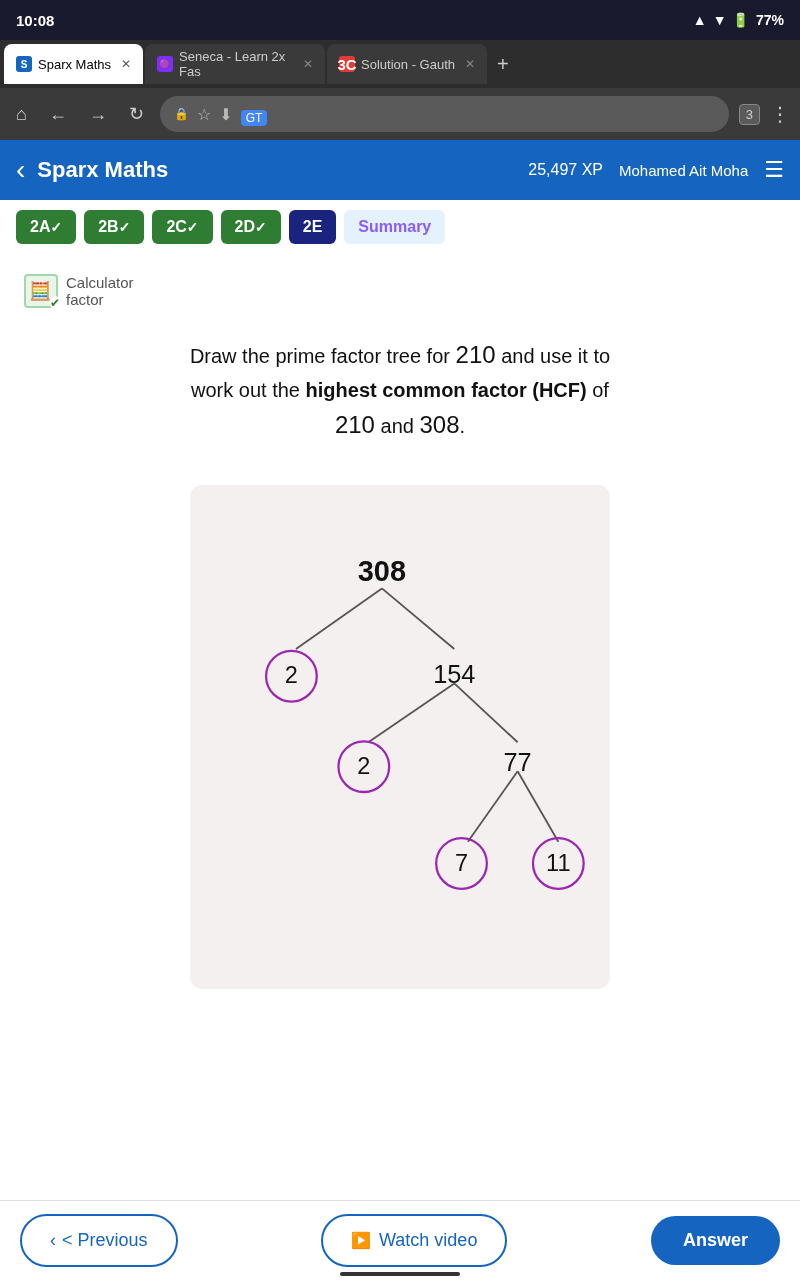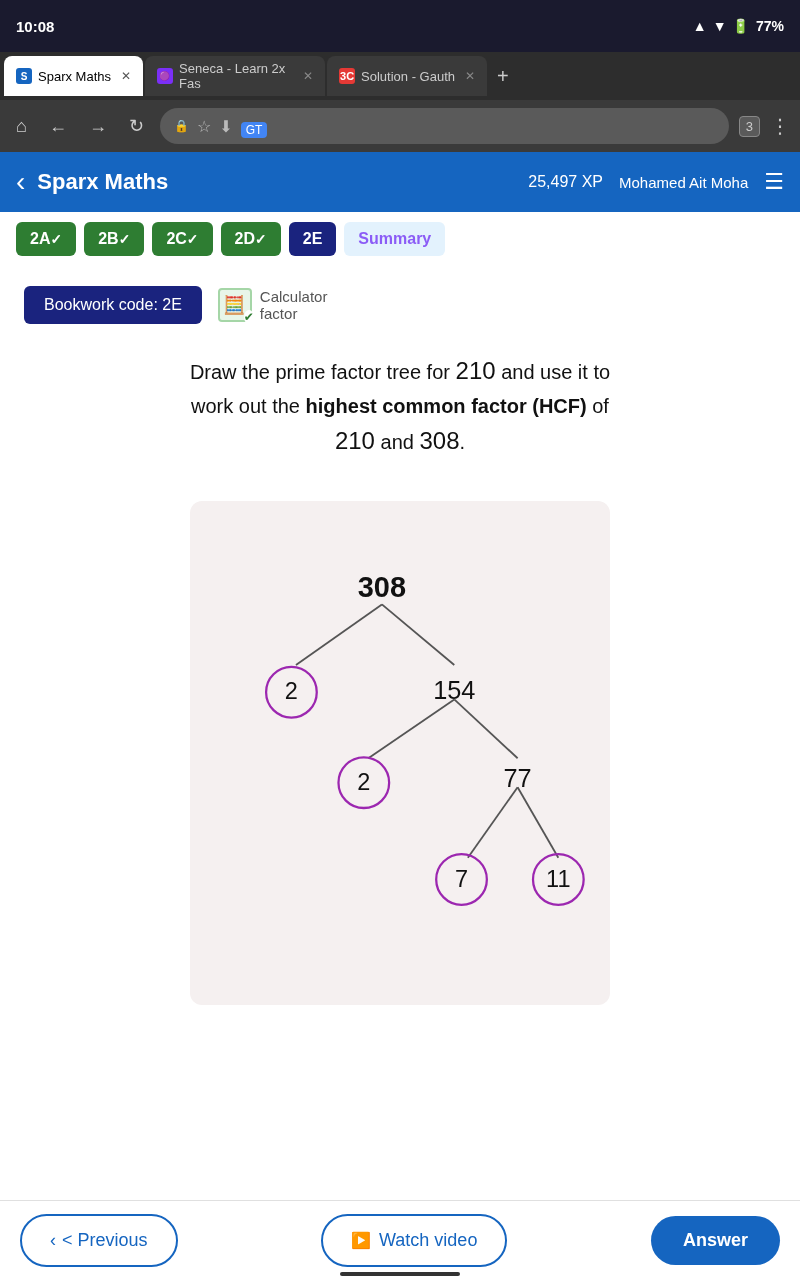--- a/index.html
+++ b/index.html
@@ -12,21 +12,21 @@
     }
 
     
     .status-bar {
       background: #1a1a2e;
       color: white;
       display: flex;
       justify-content: space-between;
       align-items: center;
       padding: 0 16px;
-      height: 52px;
+      height: 40px;
       font-size: 15px;
       font-weight: 600;
     }
     .status-right {
       display: flex;
       align-items: center;
       gap: 6px;
       font-size: 14px;
     }
 
@@ -388,21 +388,21 @@
     <div class="tab-icon sparx">S</div>
     <span>Sparx Maths</span>
     <span class="tab-close active-close">✕</span>
   </div>
   <div class="tab">
     <div class="tab-icon seneca">🟣</div>
     <span>Seneca - Learn 2x Fas</span>
     <span class="tab-close">✕</span>
   </div>
   <div class="tab">
-    <div class="tab-icon gauth" style="font-size:11px;">3C</div>
+    <div class="tab-icon gauth" style="font-size:15px;">3C</div>
     <span>Solution - Gauth</span>
     <span class="tab-close">✕</span>
   </div>
   <button class="tab-add">+</button>
 </div>
 
 <div class="browser-bar">
   <button class="nav-btn">⌂</button>
   <button class="nav-btn">←</button>
   <button class="nav-btn">→</button>
@@ -448,21 +448,20 @@
     <span>2E</span>
   </button>
   <button class="task-tab summary">
     <span>Summary</span>
   </button>
 </div>
 
 <div class="main-content">
 
   <div class="bookwork-row">
-    <div class="bookwork-badge">Bookwork code: 2E</div>
     <div class="calculator-info">
       <div class="calc-icon">
         🧮
         <span class="calc-check">✔</span>
       </div>
       <div>
         <div>Calculator</div>
         <div>factor</div>
       </div>
     </div>

